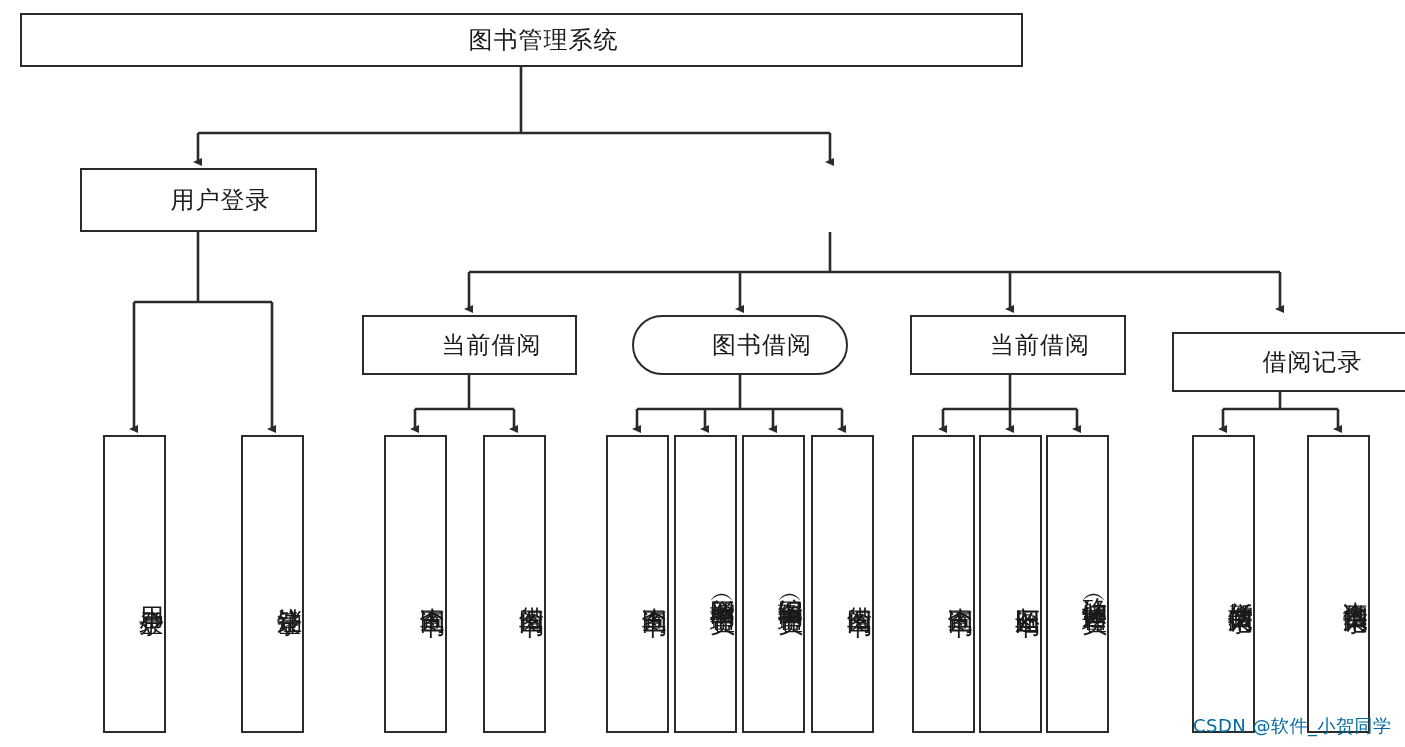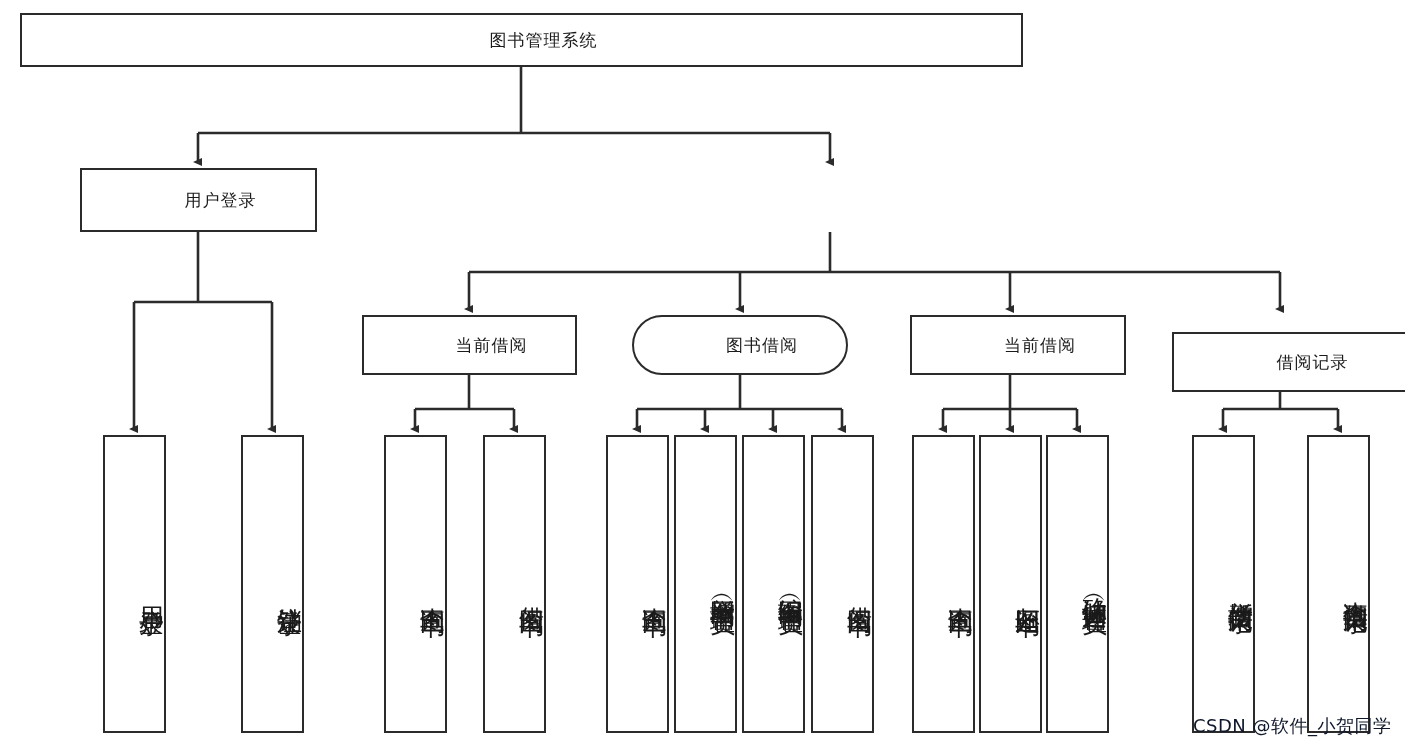--- a/index.html
+++ b/index.html
@@ -29,21 +29,21 @@
     position: absolute;
     box-sizing: border-box;
     background: #ffffff;
     border: 2px solid #2b2b2b;
     display: flex;
     align-items: center;
     justify-content: center;
     color: #1a1a1a;
   }
   .node-h {
-    font-size: 17px;
+    font-size: 24px;
     letter-spacing: 1px;
     white-space: nowrap;
     padding-left: 44px;
   }
   .node-v {
     writing-mode: vertical-rl;
     text-orientation: upright;
     font-size: 25px;
     line-height: 1.05;
     letter-spacing: 2px;
@@ -56,21 +56,21 @@
     padding-top: 14px;
   }
   .node-v.tall-text {
     padding-top: 6px;
   }
   .watermark {
     position: absolute;
     left: 1193px;
     top: 714px;
     font-size: 18px;
-    color: #0f172a;
+    color: #0369a1;
     white-space: nowrap;
     letter-spacing: 0.5px;
     pointer-events: none;
   }
 </style>
 </head>
 <body>
 
 <div id="diagram-root">
 

